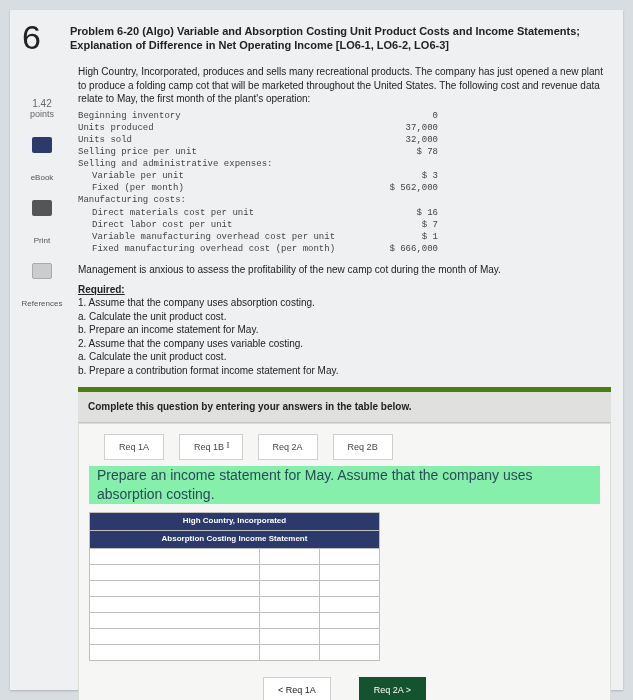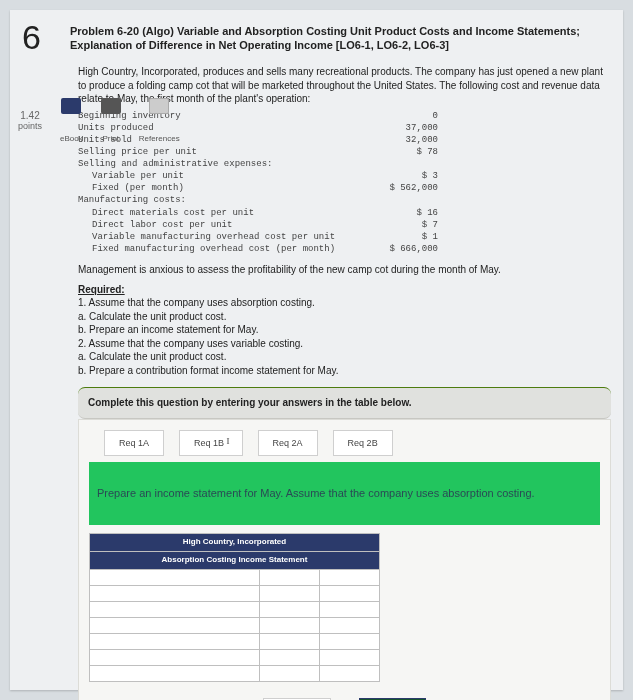--- a/index.html
+++ b/index.html
@@ -32,21 +32,21 @@
     font-weight: 700;
     color: #222;
     line-height: 1.3;
   }
   .left-col {
     position: absolute;
     top: 98px;
     left: 18px;
     width: 48px;
     display: flex;
-    flex-direction: row;
+    flex-direction: column;
     align-items: center;
     gap: 18px;
   }
   .points-block { text-align: center; }
   .points-num { font-size: 10px; color: #666; }
   .points-label { font-size: 9px; color: #666; }
   .side-item { text-align: center; cursor: pointer; }
   .side-icon {
     width: 20px; height: 16px;
     background: #2b3a6b;
@@ -72,27 +72,26 @@
   }
   .data-row { display: flex; }
   .data-label { flex: 0 0 280px; }
   .data-val { flex: 0 0 80px; text-align: right; }
   .data-row.indent .data-label { padding-left: 14px; }
   .mgmt { margin: 6px 0; }
   .req-head { font-weight: 700; margin-top: 4px; text-decoration: underline; }
   .req-line { }
   .complete-bar {
     background: #e0e1de;
-    border-top: 1px solid #4d7c0f;
+    border-top: 5px solid #4d7c0f;
     border-bottom: 1px solid #c7c7c2;
     padding: 8px 10px;
     font-size: 10px;
     font-weight: 700;
     margin-top: 10px;
-    border-radius: 7px;
   }
   .answer-box {
     background: #f6f6f4;
     border: 1px solid #dcdcd7;
     padding: 10px;
   }
   .tabs { display: flex; gap: 0; margin-bottom: 6px; }
   .tab {
     border: 1px solid #cfcfcf;
     background: #fff;
@@ -109,23 +108,23 @@
     vertical-align: middle;
     position: relative;
   }
   .cursor::before {
     content: 'I';
     font-family: serif;
     position: absolute;
     top: -2px;
   }
   .instruct-bar {
-    background: #22c55e;
-    padding: 24px 8px;
-    font-size: 11px;
+    background: #86efac;
+    padding: 0 8px;
+    font-size: 14px;
     color: #2a4a55;
   }
   .statement-table {
     margin-top: 8px;
     border-collapse: collapse;
     background: #fff;
   }
   .statement-table th, .statement-table td {
     border: 1px solid #bfbfbf;
     font-size: 8px;

